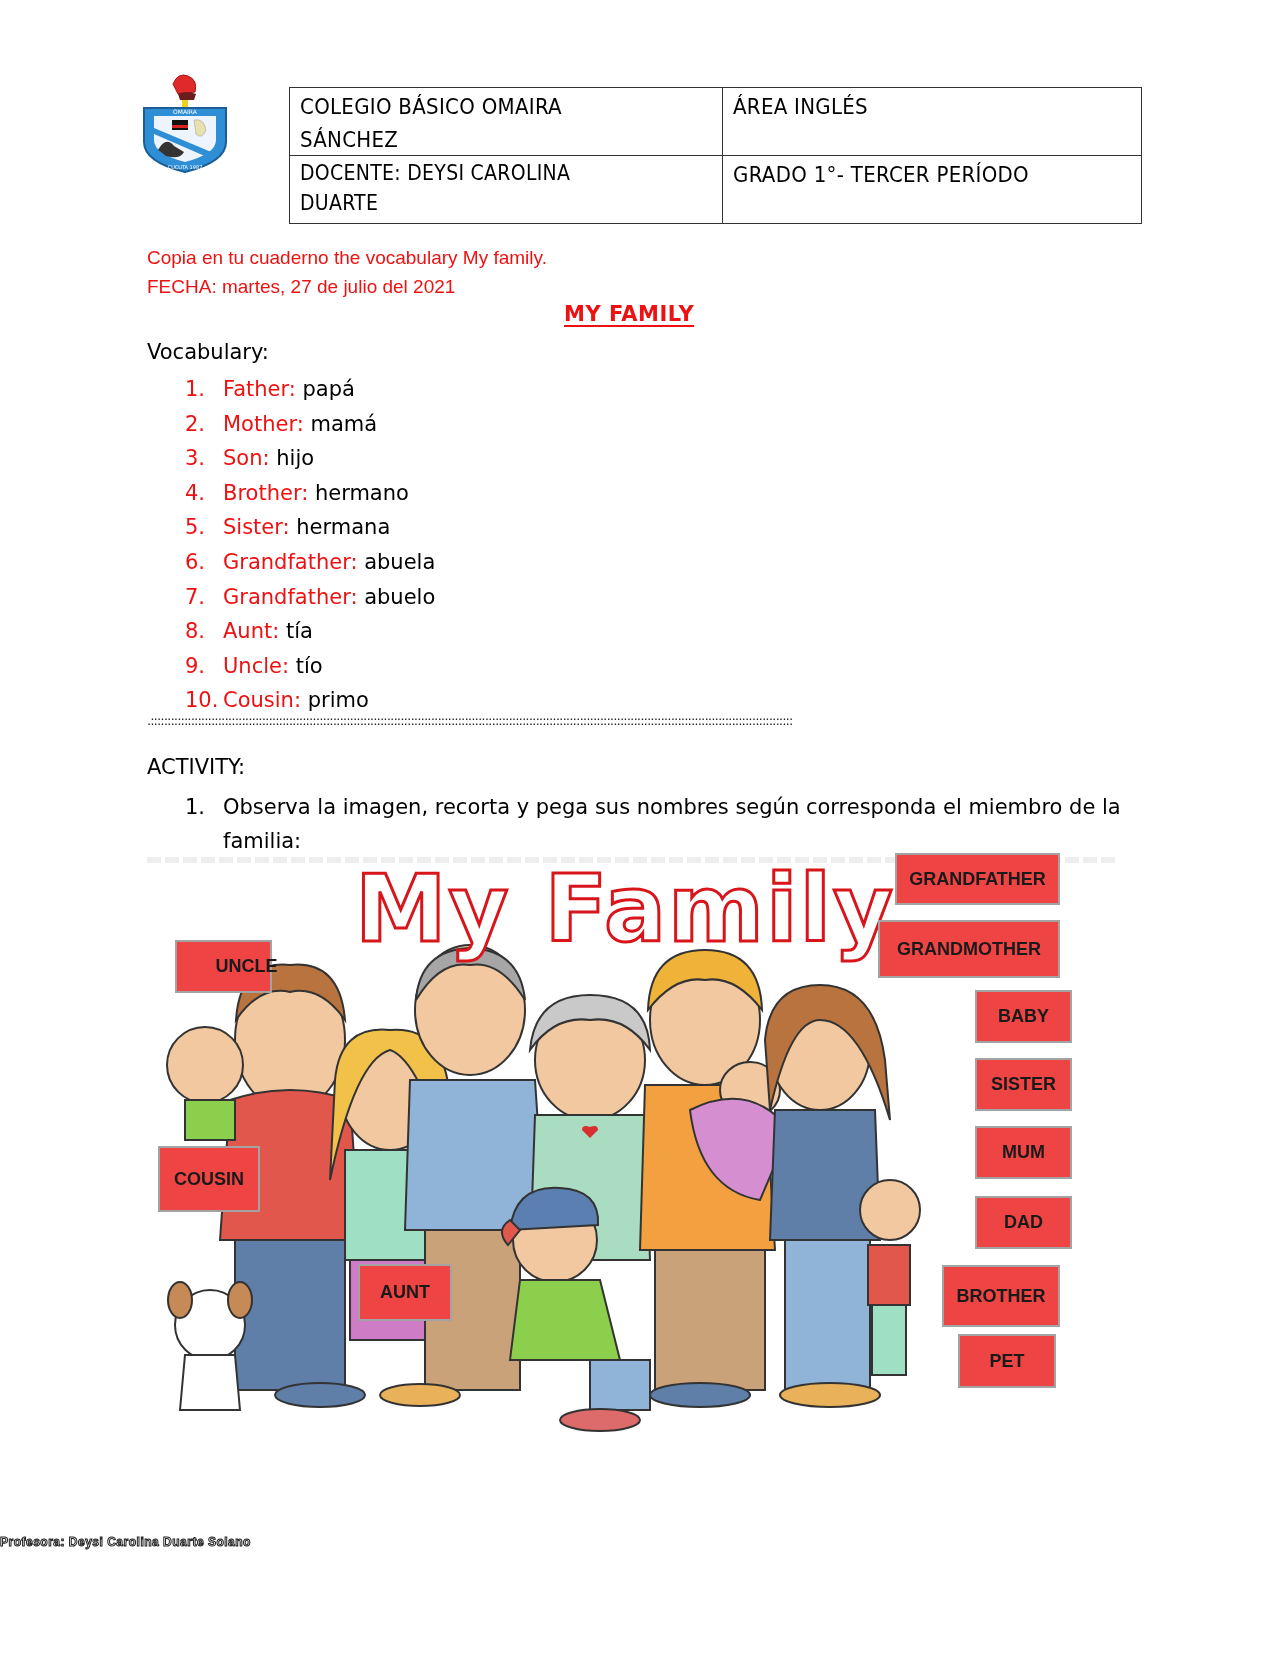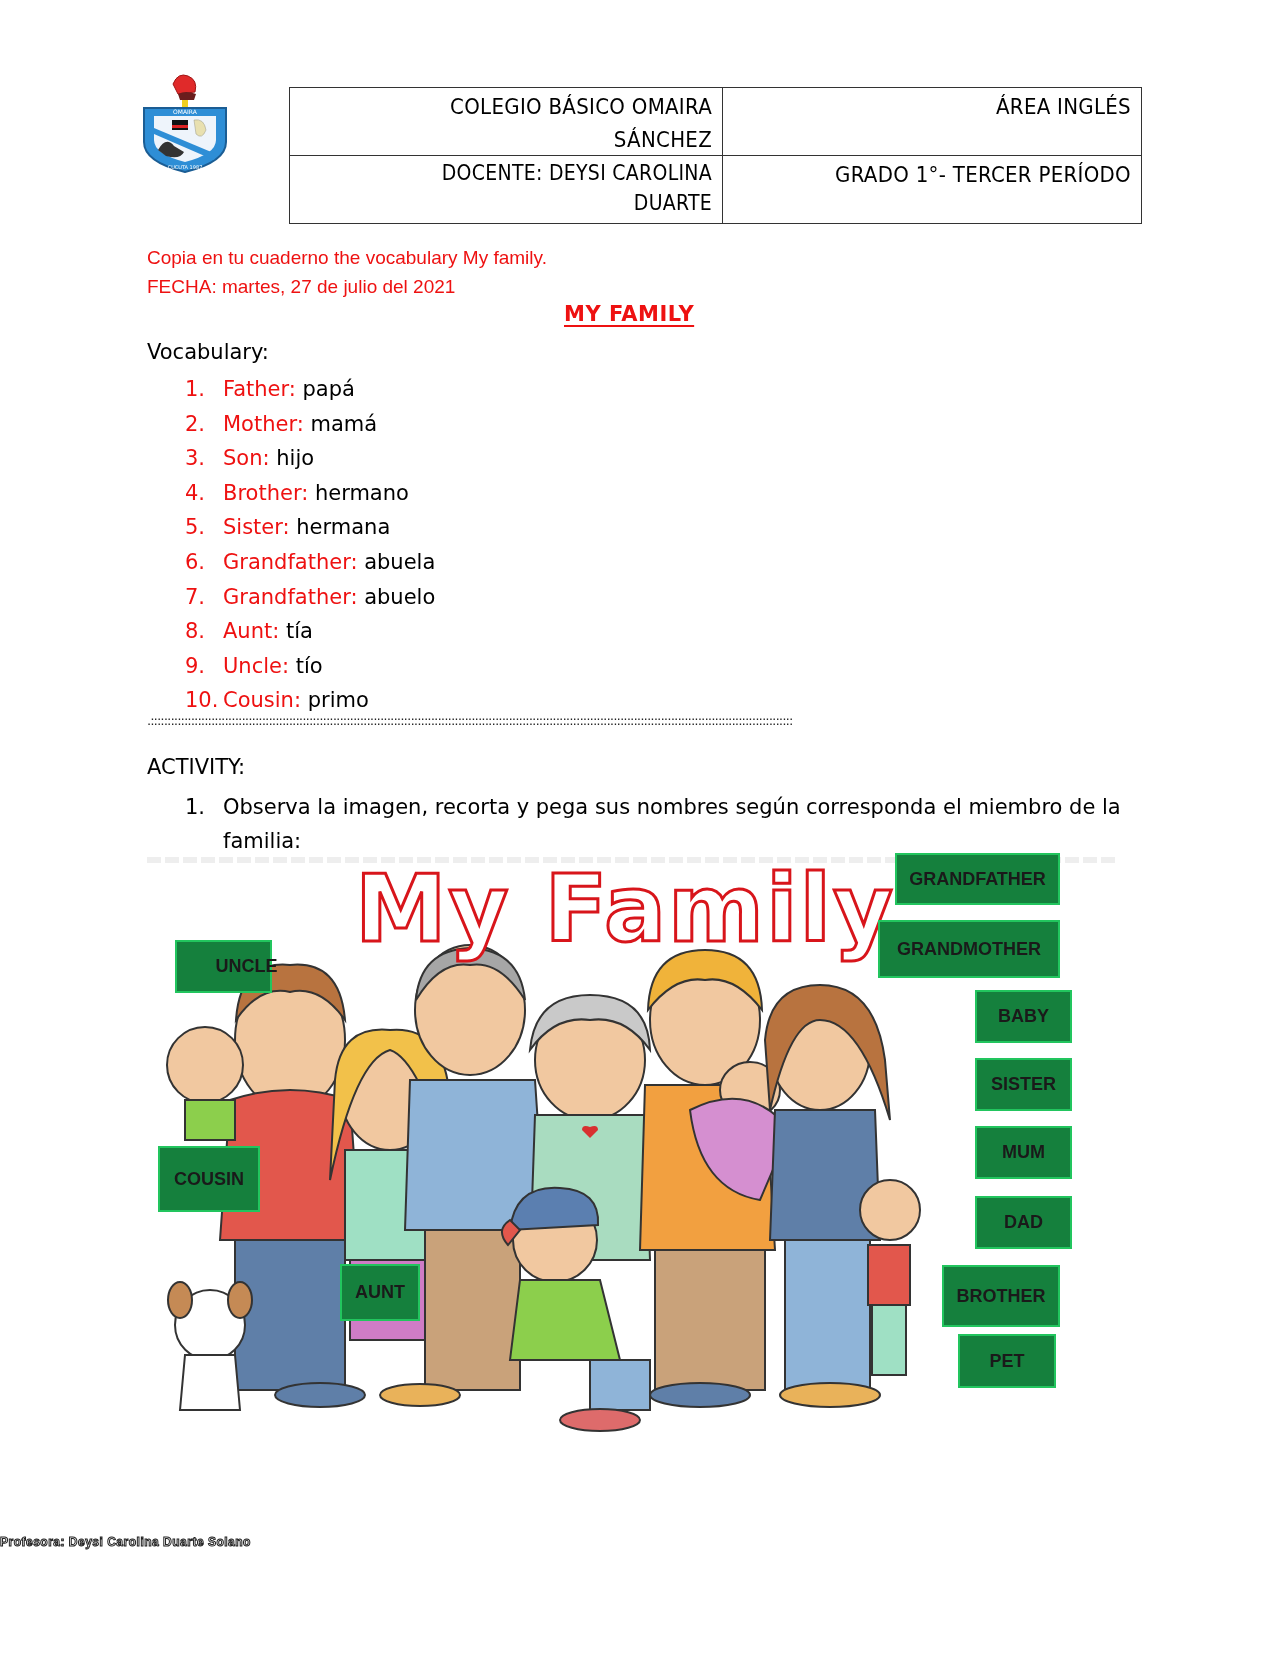--- a/index.html
+++ b/index.html
@@ -2,40 +2,40 @@
 <html><head>
 <meta charset="utf-8">
 <style>
   html,body{margin:0;padding:0;background:#ffffff;}
   body{width:1280px;height:1656px;position:relative;overflow:hidden;font-family:"DejaVu Sans",sans-serif;color:#000;}
   .abs{position:absolute;}
   
   .logo{left:140px;top:70px;width:92px;height:104px;}
   
   .htable{left:289px;top:87px;width:853px;height:137px;border:1.5px solid #333;display:grid;grid-template-columns:433px 1fr;grid-template-rows:68px 1fr;box-sizing:border-box;}
-  .hcell{border-right:1.5px solid #333;border-bottom:1.5px solid #333;padding:2px 10px 0 10px;font-family:"DejaVu Sans Condensed","DejaVu Sans",sans-serif;font-size:22px;line-height:33px;letter-spacing:0.3px;box-sizing:border-box;text-align:right;}
+  .hcell{border-right:1.5px solid #333;border-bottom:1.5px solid #333;padding:2px 10px 0 10px;font-family:"DejaVu Sans Condensed","DejaVu Sans",sans-serif;font-size:22px;line-height:33px;letter-spacing:0.3px;box-sizing:border-box;}
   .hcell.r{border-right:none;}
   .hcell.b{border-bottom:none;}
   .hcell.small{font-size:21px;line-height:30px;}
   .red{color:#ee1111;}
   .instr{left:147px;top:243px;font-family:"Liberation Sans",sans-serif;font-size:19px;line-height:29px;color:#ee1111;}
   .title{left:564px;top:302px;font-family:"DejaVu Sans",sans-serif;font-weight:bold;font-size:21px;color:#ee1111;text-decoration:underline;text-underline-offset:4px;letter-spacing:0.5px;}
   .vocab-h{left:147px;top:340px;font-size:21px;}
   .vocab{left:185px;top:372px;font-size:21px;line-height:34.6px;margin:0;padding:0;list-style:none;}
   .vocab li{display:flex;}
   .vocab .num{width:38px;color:#ee1111;}
   .dots{left:147px;top:716px;width:970px;font-size:13px;letter-spacing:-1px;line-height:10px;color:#222;white-space:nowrap;overflow:hidden;}
   .act-h{left:147px;top:755px;font-size:21px;}
   .act-item{left:185px;top:790px;width:940px;font-size:21px;line-height:34px;display:flex;}
   .act-item .num{width:38px;flex:none;}
   
   .illus{left:147px;top:855px;width:970px;height:650px;}
   .faint-line{left:147px;top:857px;width:970px;height:6px;background:repeating-linear-gradient(90deg,#eee 0 14px,#fff 14px 18px);}
   .mytitle{left:355px;top:860px;font-family:"DejaVu Sans",sans-serif;font-weight:bold;font-size:92px;color:#fff;-webkit-text-stroke:3px #d8151b;letter-spacing:2px;line-height:100px;}
-  .lbl{position:absolute;background:#15803d;border:2px solid #22c55e;box-sizing:border-box;display:flex;align-items:center;justify-content:center;font-family:"Liberation Sans",sans-serif;font-weight:bold;font-size:18px;color:#1a1a1a;}
+  .lbl{position:absolute;background:#ef4444;border:2px solid #a3a3a3;box-sizing:border-box;display:flex;align-items:center;justify-content:center;font-family:"Liberation Sans",sans-serif;font-weight:bold;font-size:18px;color:#1a1a1a;}
   .footer{left:0;top:1535px;width:1280px;font-family:"Liberation Sans",sans-serif;font-weight:bold;font-size:12px;color:#fff;-webkit-text-stroke:1px #222;letter-spacing:0.5px;}
 </style>
 </head>
 <body>
 
 <div class="abs logo">
   <svg width="92" height="104" viewBox="0 0 92 104">
     <path d="M33 14 Q38 2 48 6 Q58 10 55 22 L38 24 Z" fill="#e02a2a" stroke="#a01515" stroke-width="1"></path>
     <path d="M38 24 Q46 20 56 24 L54 30 L40 30 Z" fill="#6b1d1d"></path>
     <rect x="42" y="30" width="6" height="8" fill="#f0d020"></rect>
@@ -157,21 +157,21 @@
     <ellipse cx="600" cy="1420" rx="40" ry="11" fill="#de6b6b" stroke="#333" stroke-width="2"></ellipse>
     <ellipse cx="700" cy="1395" rx="50" ry="12" fill="#5f7fa8" stroke="#333" stroke-width="2"></ellipse>
     <ellipse cx="830" cy="1395" rx="50" ry="12" fill="#e9b25a" stroke="#333" stroke-width="2"></ellipse>
   </svg>
 </div>
 
 <div class="abs mytitle">My Family</div>
 
 <div class="lbl" style="left:175px;top:940px;width:97px;height:53px;padding-left:46px;">UNCLE</div>
 <div class="lbl" style="left:158px;top:1146px;width:102px;height:66px;">COUSIN</div>
-<div class="lbl" style="left:340px;top:1264px;width:80px;height:57px;">AUNT</div>
+<div class="lbl" style="left:358px;top:1264px;width:94px;height:57px;">AUNT</div>
 <div class="lbl" style="left:895px;top:853px;width:165px;height:52px;">GRANDFATHER</div>
 <div class="lbl" style="left:878px;top:920px;width:182px;height:58px;">GRANDMOTHER</div>
 <div class="lbl" style="left:975px;top:990px;width:97px;height:53px;">BABY</div>
 <div class="lbl" style="left:975px;top:1058px;width:97px;height:53px;">SISTER</div>
 <div class="lbl" style="left:975px;top:1126px;width:97px;height:53px;">MUM</div>
 <div class="lbl" style="left:975px;top:1196px;width:97px;height:53px;">DAD</div>
 <div class="lbl" style="left:942px;top:1265px;width:118px;height:62px;">BROTHER</div>
 <div class="lbl" style="left:958px;top:1334px;width:98px;height:54px;">PET</div>
 
 <div class="abs footer">Profesora: Deysi Carolina Duarte Solano</div>

